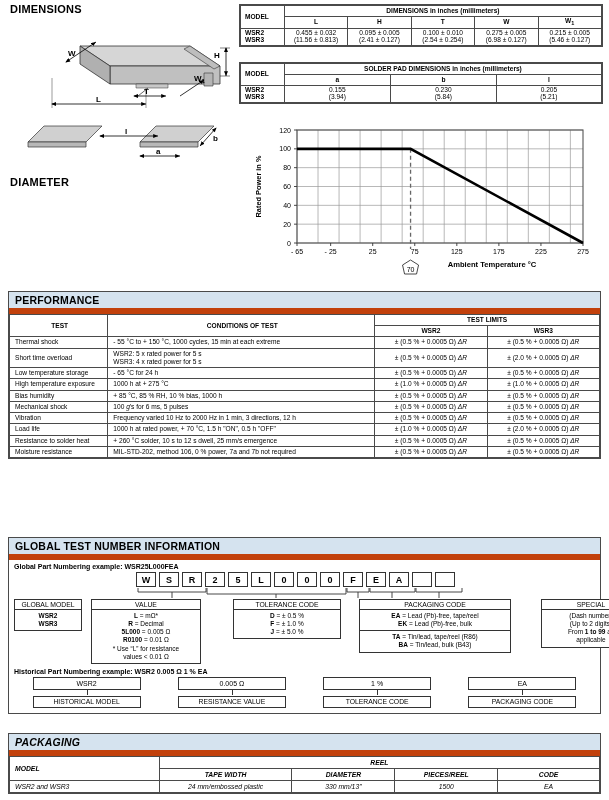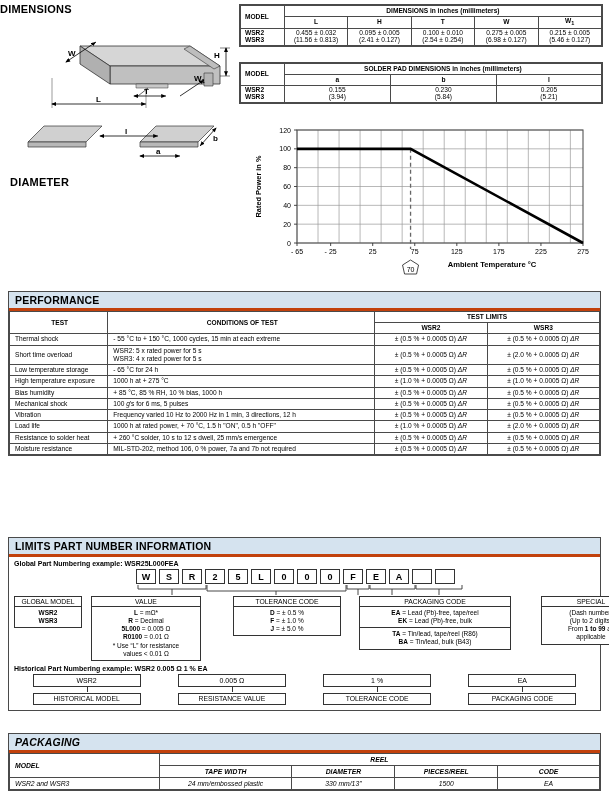--- a/index.html
+++ b/index.html
@@ -16,42 +16,42 @@
 
   
   table { border-collapse:collapse; width:100%; }
   td, th { border:1px solid #4a4a4a; padding:1px 3px; font-weight:normal; vertical-align:middle; }
   .ctr { text-align:center; }
 
   
   .sec-title {
     font-size:11px; font-weight:bold; letter-spacing:.2px;
   }
-  #dimensions-title { position:absolute; left:0; top:3px; }
+  #dimensions-title { position:absolute; left:10px; top:3px; }
   #derating-title  { position:absolute; left:10px; top:176px; }
   #dim-drawing { position:absolute; left:8px; top:18px; width:228px; height:152px; }
 
   
   .topbox { position:absolute; border:1px solid #4a4a4a; background:#fff; }
   #dim-table-wrap { left:239px; top:4px; width:364px; }
   #pad-table-wrap { left:239px; top:62px; width:364px; }
   .topbox table { font-size:6.6px; }
   .topbox td { border:1px solid #4a4a4a; height:11px; line-height:1.05; }
   .topbox .hdr { font-weight:bold; text-align:center; }
   .topbox .modelcell { font-weight:bold; text-align:left; padding-left:4px; }
   .dual { line-height:1.15; }
 
   
   #chart-area { position:absolute; left:239px; top:120px; width:364px; height:165px; }
 
   
   .section { position:absolute; left:8px; width:593px; border:1px solid #4a4a4a; background:#fff; }
   .sec-head {
     background:#d5e3ef; font-weight:bold; font-size:10.5px;
-    padding:2px 6px; border-bottom:3px solid #c2410c; letter-spacing:.2px;
+    padding:2px 6px; border-bottom:6px solid #c2410c; letter-spacing:.2px;
   }
   #performance-section { top:291px; }
   #gpn-section { top:537px; }
   #packaging-section { top:733px;font-style:italic; }
 
   
   #performance-table { font-size:6.6px; }
   #performance-table td { border:1px solid #4a4a4a; line-height:1.25; }
   #performance-table .th { font-weight:bold; text-align:center; }
   .col-test { width:98px; padding-left:5px !important; }
@@ -375,21 +375,21 @@
             <td class="col-test">Moisture resistance</td>
             <td class="col-cond"><span>MIL-STD-202, method 106, 0 % power, 7a and 7b not required</span></td>
             <td class="col-lim nowrapc">± (0.5 % + 0.0005 Ω) <i>ΔR</i></td>
             <td class="col-lim nowrapc">± (0.5 % + 0.0005 Ω) <i>ΔR</i></td>
           </tr>
         </tbody>
     </table>
   </div>
 
   <div class="section" id="gpn-section">
-    <div class="sec-head">LIMITS PART NUMBER INFORMATION</div>
+    <div class="sec-head">GLOBAL TEST NUMBER INFORMATION</div>
     <div class="gpn-body">
       <div class="gpn-example">Global Part Numbering example: WSR25L000FEA</div>
 
       <div class="charrow" id="char-row">
           <div class="charbox">W</div>
           <div class="charbox">S</div>
           <div class="charbox">R</div>
           <div class="charbox">2</div>
           <div class="charbox">5</div>
           <div class="charbox">L</div>

